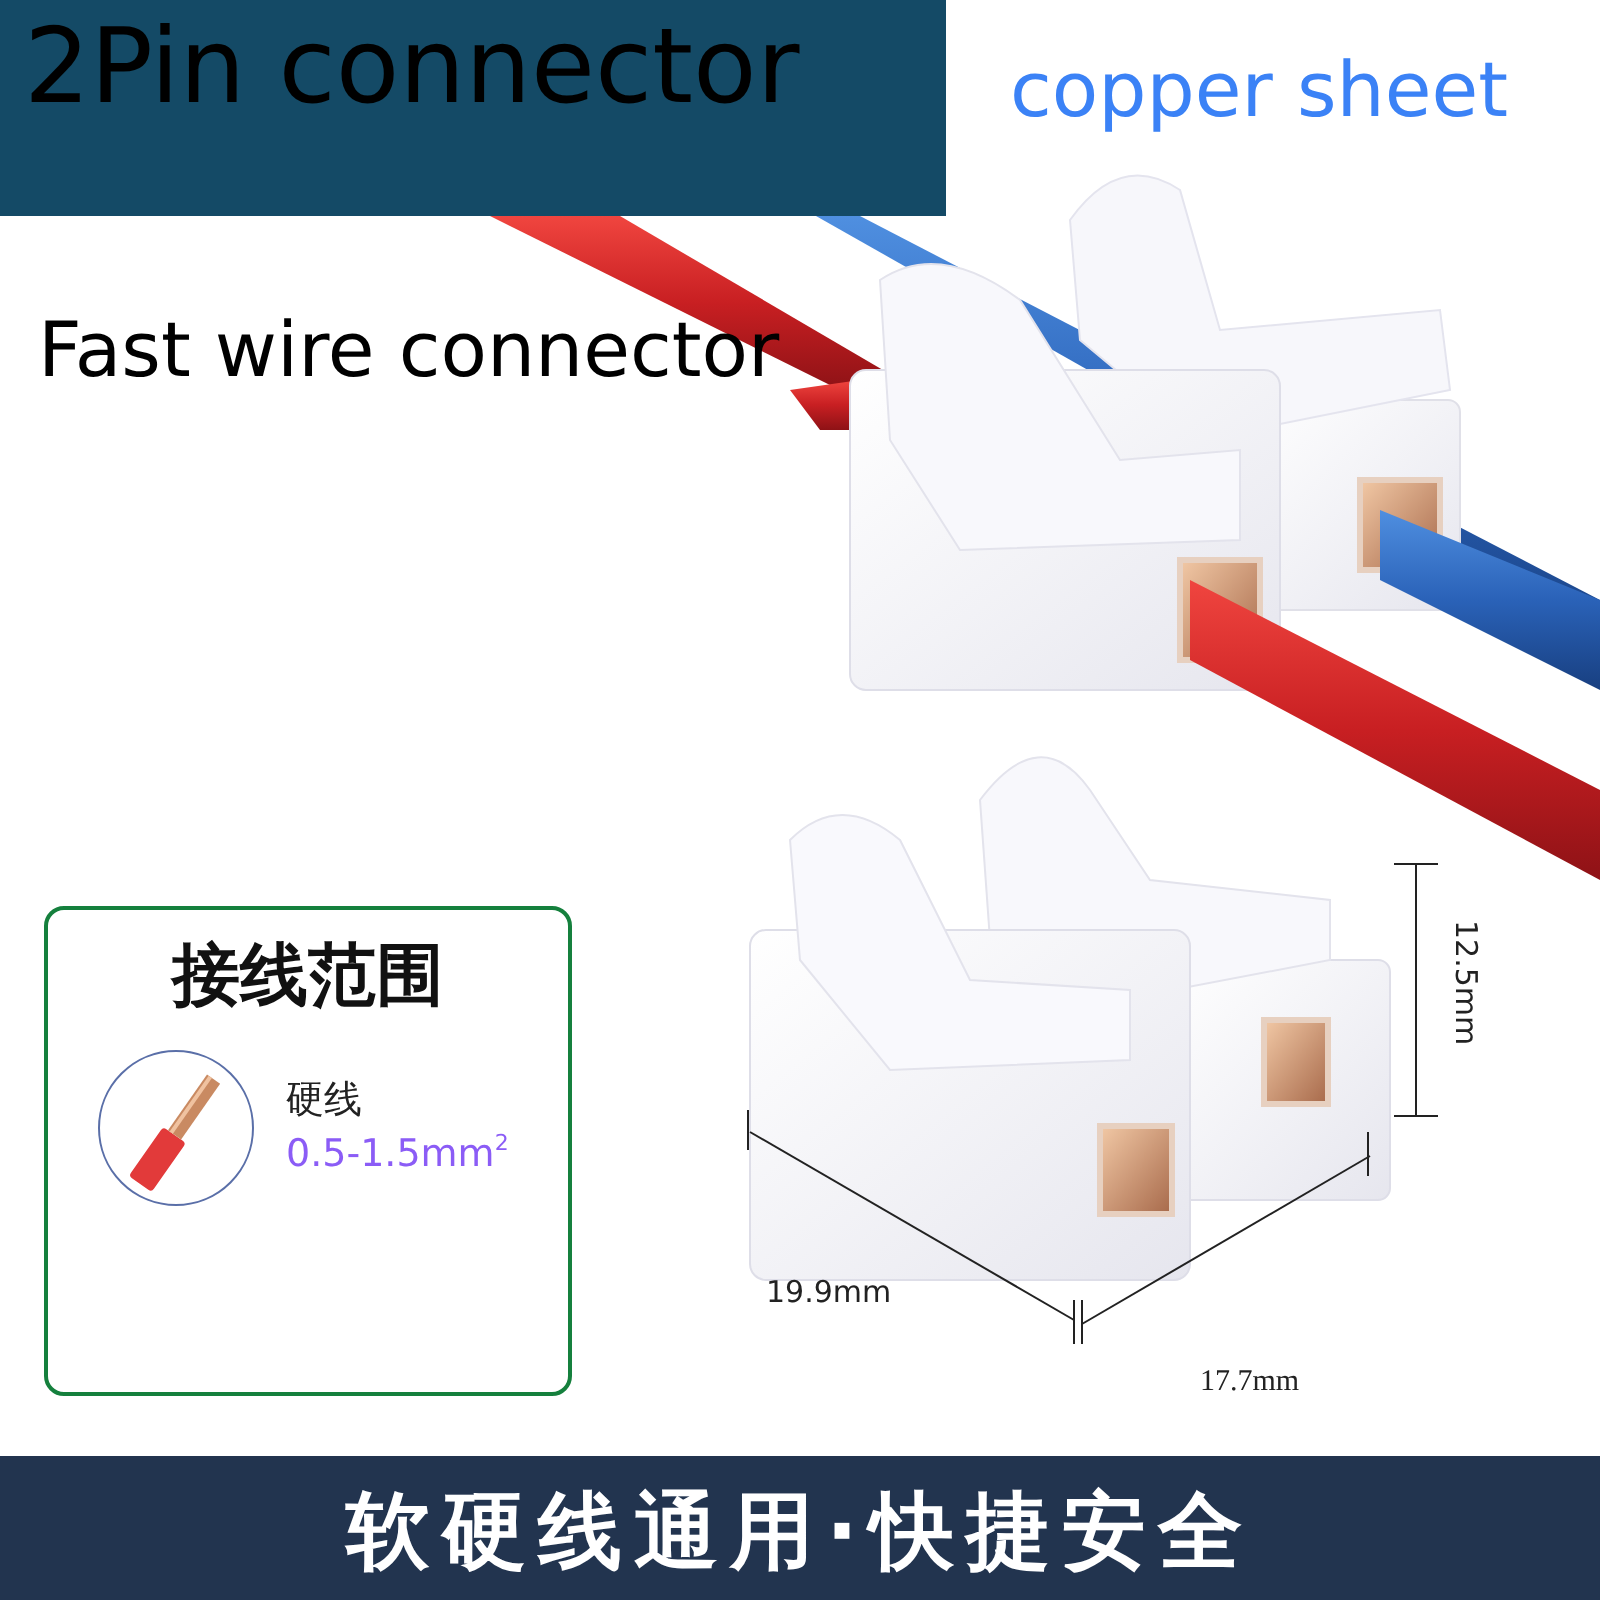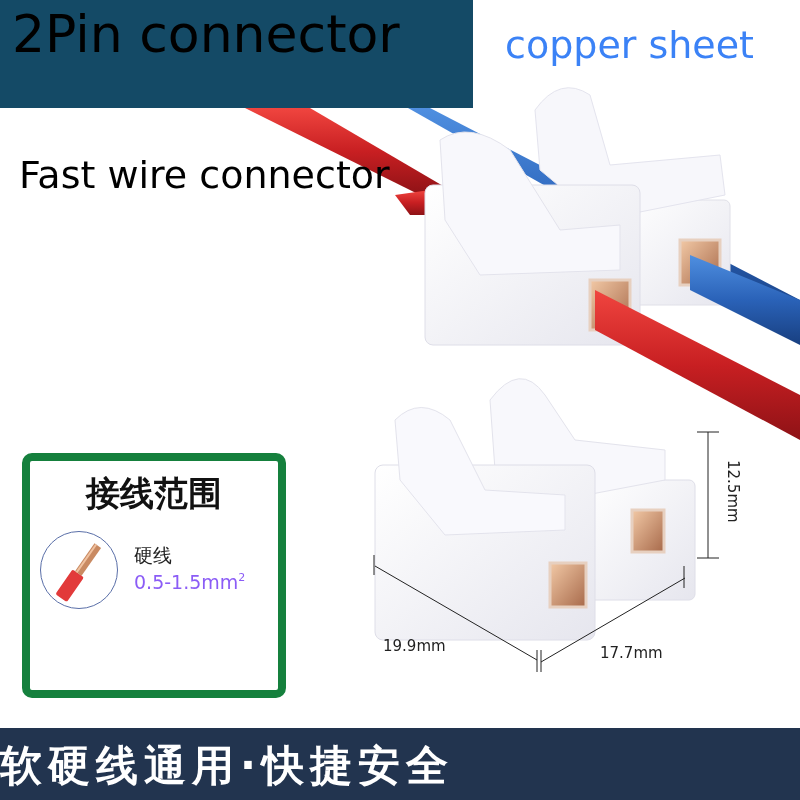--- a/index.html
+++ b/index.html
@@ -26,55 +26,55 @@
     font-size: 38px; color: #000000; line-height: 1;
     font-family: "DejaVu Sans", sans-serif;
     margin-left: 14px;
   }
 
   
   .photo { position: absolute; left: 0; top: 0; width: 800px; height: 730px; pointer-events: none; }
 
   .range-box {
     position: absolute; left: 22px; top: 453px; width: 264px; height: 245px;
-    border: 8px solid #15803d; border-radius: 10px; background: #ffffff;
+    border: 2px solid #15803d; border-radius: 10px; background: #ffffff;
   }
   .range-title {
     position: absolute; left: 0; right: 0; top: 10px; text-align: center;
     font-size: 34px; font-weight: bold; color: #111111;
   }
-  .wire-row { position: absolute; left: 10px; width: 250px; height: 80px; }
+  .wire-row { position: absolute; left: 25px; width: 250px; height: 80px; }
   .wire-row.r1 { top: 70px; }
   .wire-row.r2 { top: 152px; }
   .wire-icon {
     position: absolute; left: 0; top: 0; width: 78px; height: 78px;
     border: 1px solid #5a6fa8; border-radius: 50%; overflow: hidden; background: #fff;
   }
   .wire-type {
     position: absolute; left: 94px; top: 12px; font-size: 19px; color: #222;
   }
   .wire-spec {
     position: absolute; left: 94px; top: 40px; font-size: 19px; color: #8b5cf6;
   }
   .wire-spec sup { font-size: 11px; vertical-align: 8px; }
 
   .dim { position: absolute; font-size: 15px; color: #222; }
   .dim-199 { left: 383px; top: 637px; }
-  .dim-177 { left: 600px; top: 644px; }
+  .dim-177 { left: 600px; top: 683px; font-family: Liberation Serif, serif; }
   .dim-125 {
     left: 698px; top: 468px; transform: rotate(90deg); transform-origin: left top;
     left: 742px; top: 460px;
   }
 
   .bottom-banner {
     position: absolute; left: 0; top: 728px; width: 800px; height: 72px;
     background: #22344f;
   }
   .slogan {
-    position: absolute; left: 0; right: 0; top: 10px; 
+    position: absolute; left: 0; right: 0; top: 10px; text-align: center;
     font-size: 42px; font-weight: bold; color: #ffffff; letter-spacing: 6px;
   }
 </style>
 </head>
 <body>
 
 <div class="top-banner"></div>
 
 <svg class="photo" viewBox="0 0 800 730">
   <defs>

